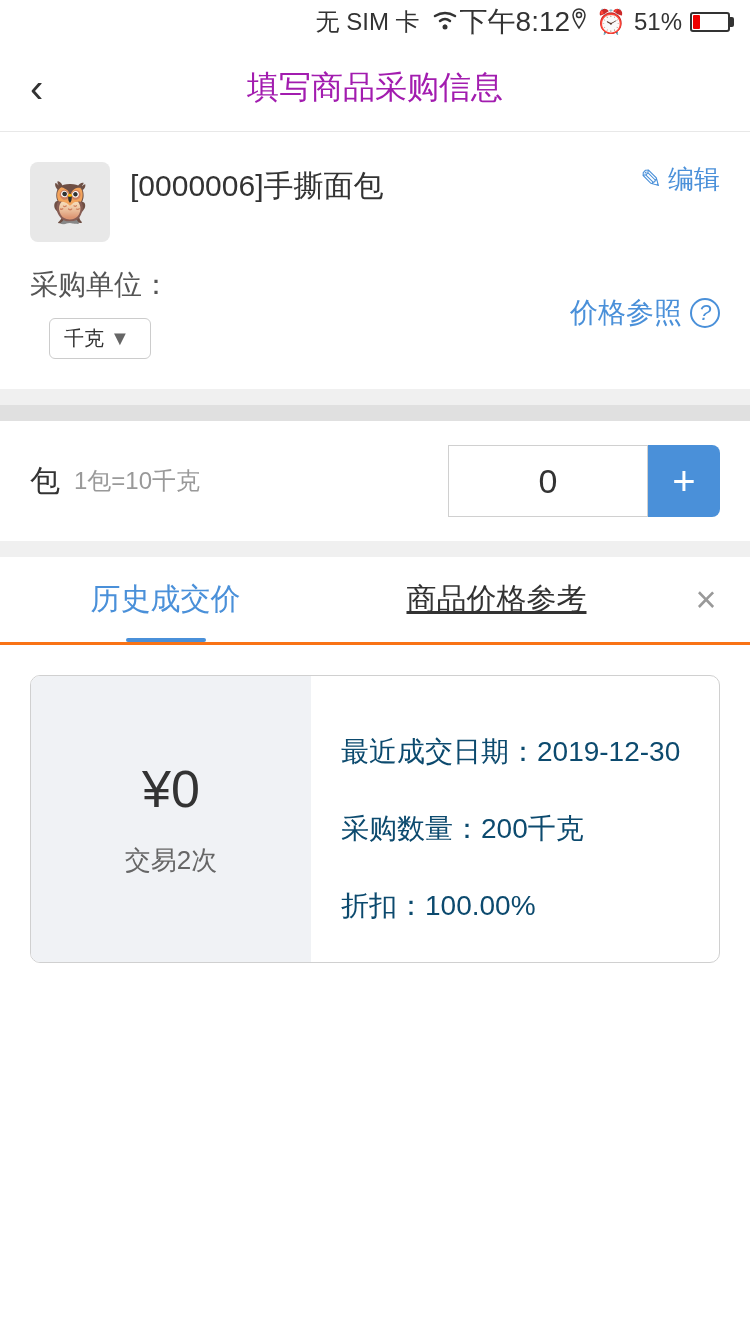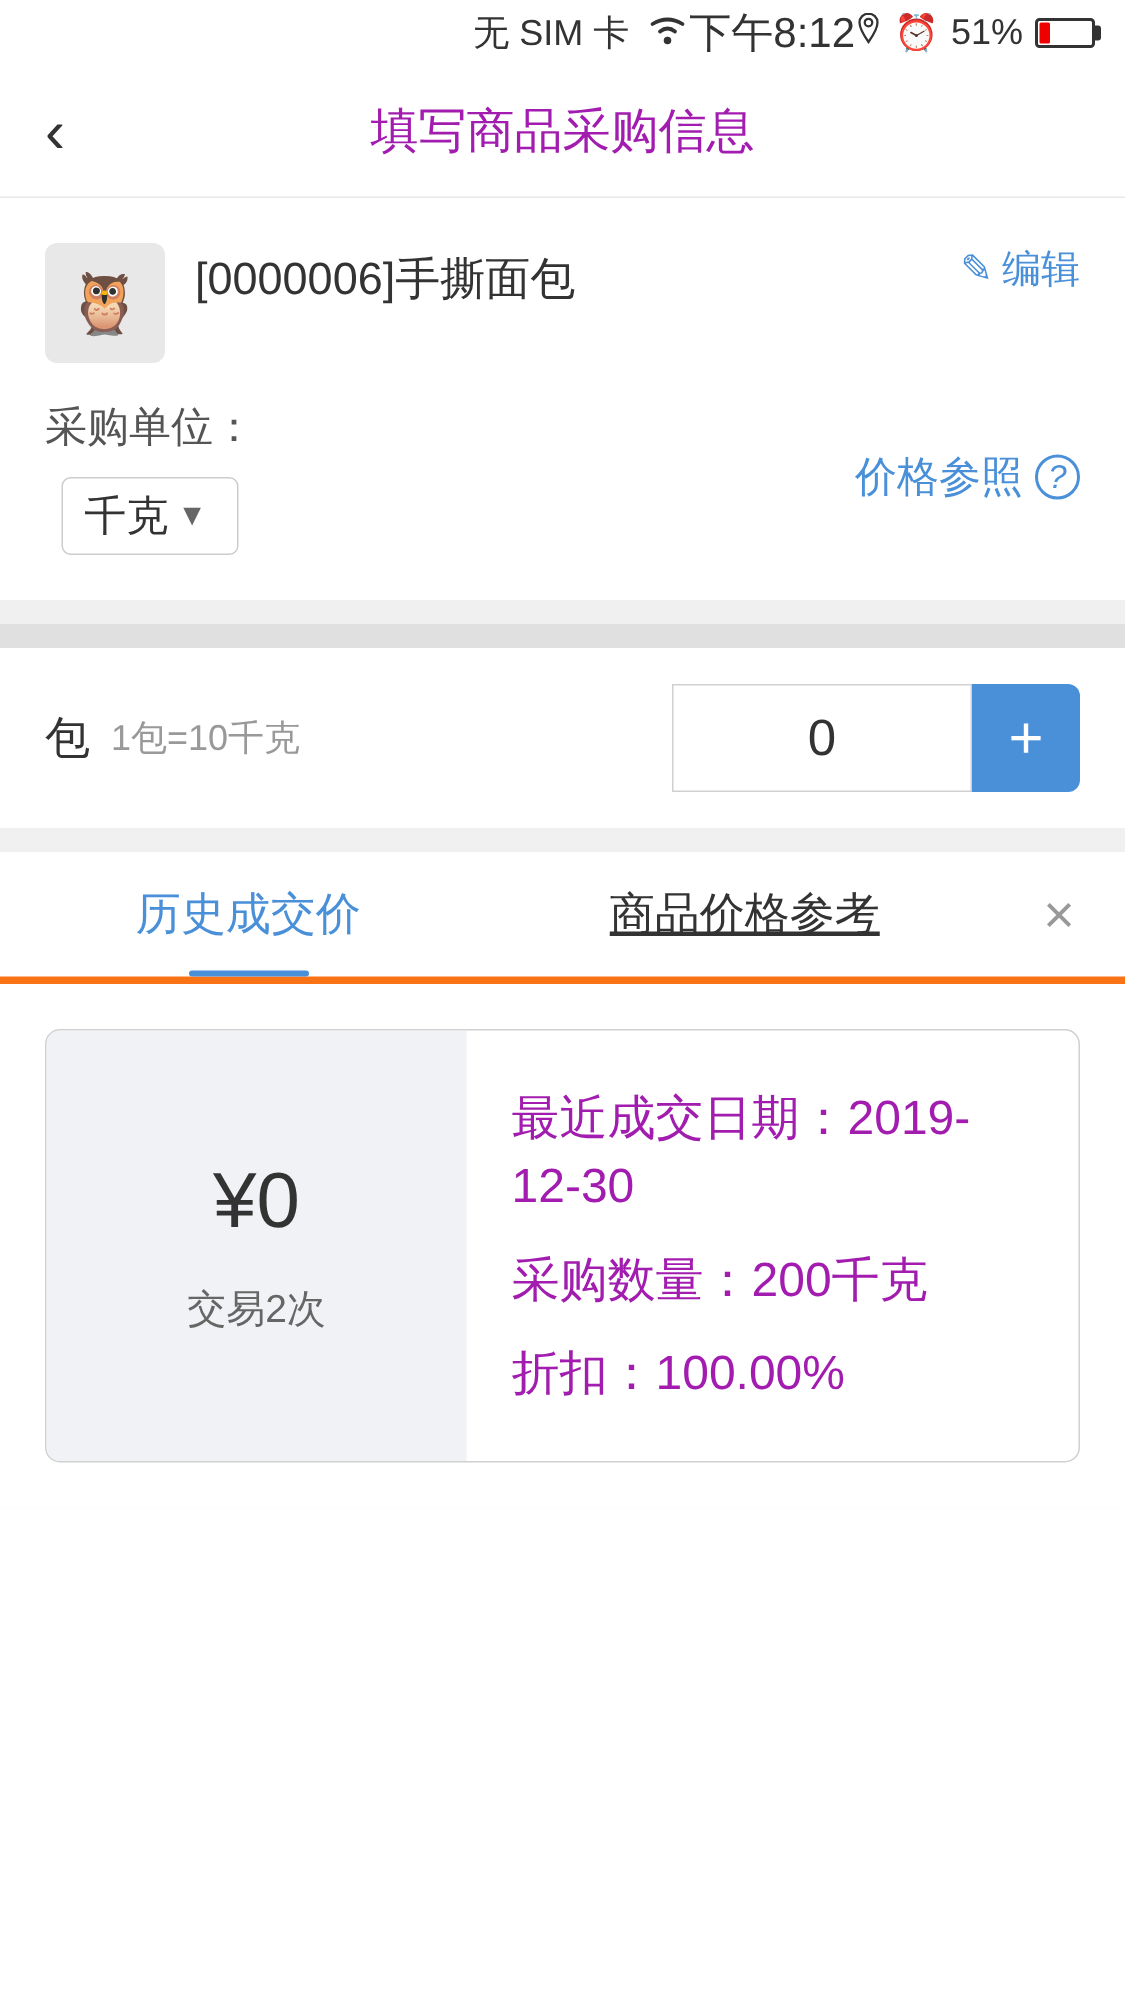--- a/index.html
+++ b/index.html
@@ -166,21 +166,21 @@
       font-size: 28px;
       color: #333;
       background: #fff;
       position: relative;
       display: flex;
       align-items: center;
       gap: 6px;
       cursor: pointer;
     }
     .unit-selector-text {
-      font-size: 28px;
+      font-size: 20px;
       text-align: right;
     }
     .unit-arrow {
       font-size: 20px;
       color: #666;
     }
     .price-ref-link {
       color: #4a90d9;
       font-size: 28px;
       display: flex;
@@ -260,21 +260,21 @@
     }
 
     
     .tab-panel {
       background: #fff;
       margin-top: 16px;
     }
     .tab-header {
       display: flex;
       align-items: center;
-      border-bottom: 5px solid #f97316;
+      border-bottom: 3px solid #f97316;
       position: relative;
       height: 88px;
     }
     .tab-item {
       flex: 1;
       height: 100%;
       display: flex;
       flex-direction: column;
       align-items: center;
       justify-content: center;
@@ -340,23 +340,24 @@
       margin-top: 24px;
     }
     .price-card-right {
       flex: 1;
       padding: 36px 30px;
       display: flex;
       flex-direction: column;
       gap: 18px;
     }
     .price-detail-row {
-      font-size: 32px;
-      color: #a21caf;
+      font-size: 28px;
+      color: #0c4a6e;
       line-height: 1.4;
+      margin-top: 20px;
     }
 
     
     .bottom-area {
       background: #fff;
       flex: 1;
       min-height: 600px;
     }
   </style>
 </head>

